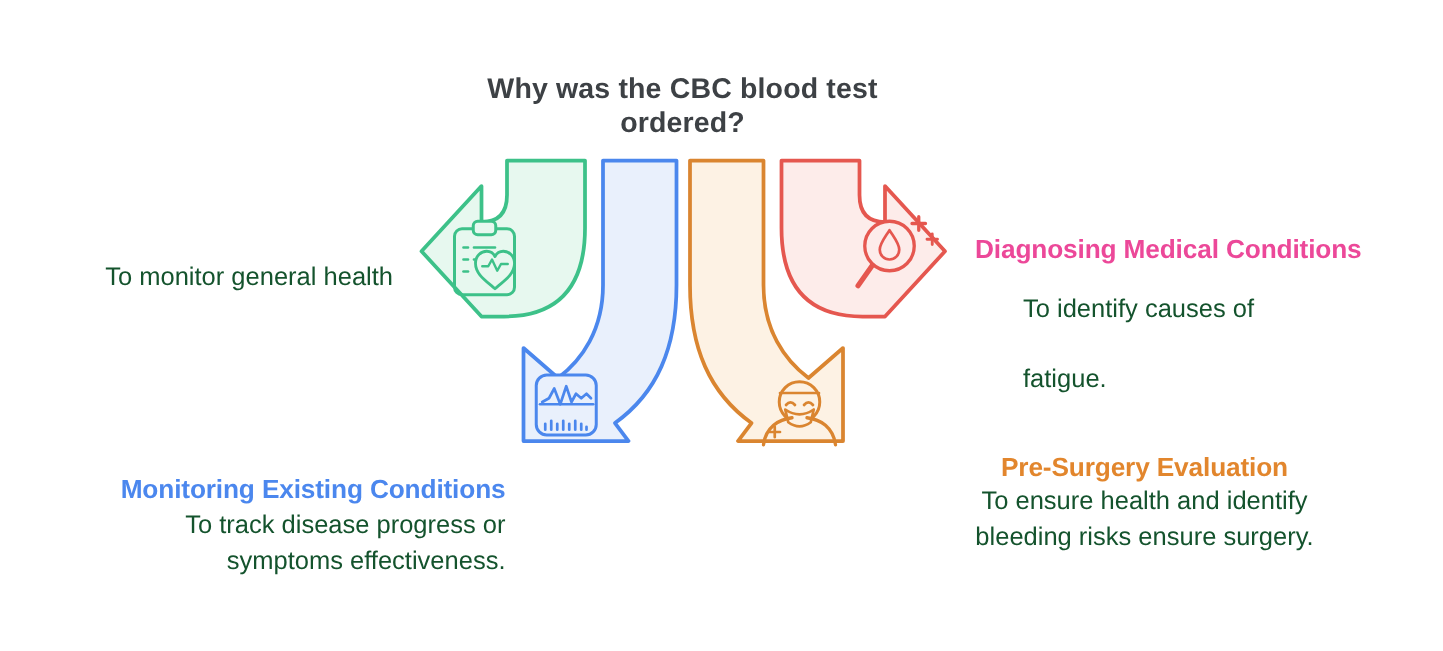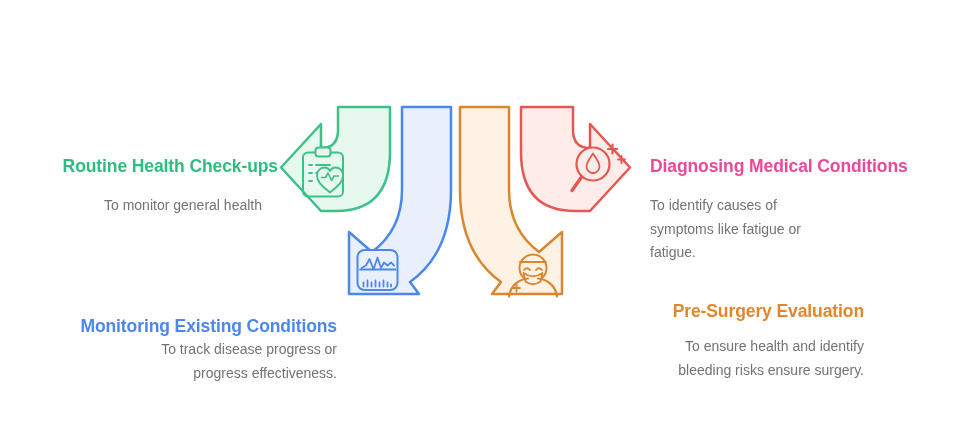--- a/index.html
+++ b/index.html
@@ -8,39 +8,43 @@
     font-family:"Liberation Sans",sans-serif;
   }
   .title{
     position:absolute;left:255px;top:48px;width:400px;text-align:center;
     font-size:19px;line-height:23px;font-weight:bold;color:#3d4145;letter-spacing:.1px;
   }
   .title .tl{display:block;}
   .arrows{position:absolute;left:0;top:0;}
   .block{position:absolute;}
   .heading{margin:0;font-size:17.5px;line-height:21px;font-weight:bold;letter-spacing:-.1px;}
-  .body{margin:0;font-size:14px;line-height:23.5px;color:#737373;}
+  .body{margin:0;font-size:17px;line-height:23.5px;color:#14532d;}
   .g{color:#2dbd81;}
   .b{color:#4b87ee;}
   .o{color:#e2862d;}
   .r{color:#ec4899;}
   .block-routine{left:10px;top:156px;width:268px;text-align:right;}
   .block-routine .body{margin-top:17px;padding-right:16px;}
   .block-diagnosing{left:650px;top:156px;width:300px;text-align:left;}
-  .block-diagnosing .body{margin-top:17px;}
+  .block-diagnosing .body{margin-top:17px;margin-left:32px;}
   .block-monitoring{left:30px;top:316px;width:307px;text-align:right;}
   .block-monitoring .body{margin-top:1px;}
-  .block-presurgery{left:554px;top:301px;width:310px;text-align:right;}
-  .block-presurgery .body{margin-top:13px;}
+  .block-presurgery{left:608px;top:301px;width:310px;text-align:center;}
+  .block-presurgery .body{}
 </style>
 </head>
 <body>
 
 <div class="canvas">
 
+  <div class="title">
+    <span class="tl">Why was the CBC blood test</span>
+    <span class="tl">ordered?</span>
+  </div>
 
   <svg class="arrows" width="962" height="434" viewBox="0 0 962 434" aria-hidden="true">
 
     <g>
       <path d="M390 107 L338 107 L338 130 Q338 148 321 148 L321 124 L281 167.5 L321 211 L336 211 Q390 211 390 152 Z" fill="#e7f8ef" stroke="#3dc189" stroke-width="2.5" stroke-linejoin="round"></path>
       <g stroke="#3dc189" fill="none" stroke-width="2" stroke-linecap="round" stroke-linejoin="round">
         <rect x="303" y="152.5" width="40" height="44" rx="5"></rect>
         <rect x="315.5" y="147.5" width="15" height="9" rx="3" fill="#e7f8ef"></rect>
         <path d="M309 165 h3 M316 165 h14" stroke-width="1.8"></path>
         <path d="M309 173 h3 M316 173 h9" stroke-width="1.8"></path>
@@ -78,41 +82,40 @@
         <circle cx="593" cy="164" r="16.5" fill="#fdecea"></circle>
         <path d="M581.5 177 L572 190.5" stroke-width="3.4"></path>
         <path d="M593 153.5 C589.5 159 586.5 162.5 586.5 166.5 A6.5 6.5 0 0 0 599.5 166.5 C599.5 162.5 596.5 159 593 153.5 Z" stroke-width="1.8"></path>
         <path d="M612.5 144.5 v9 M608 149 h9" stroke-width="2.2"></path>
         <path d="M621.5 156 v7 M618 159.5 h7" stroke-width="1.9"></path>
       </g>
     </g>
   </svg>
 
   <div class="block block-routine">
-    <h2 class="heading g">Routine Health Check-ups</h2>
     <p class="body">
       <span>To monitor general health</span><br>
       <br>
     </p>
   </div>
 
   <div class="block block-diagnosing">
     <h2 class="heading r">Diagnosing Medical Conditions</h2>
     <p class="body">
       <span>To identify causes of</span><br>
-      <span>symptoms like fatigue or</span><br>
+      <br>
       <span>fatigue.</span>
     </p>
   </div>
 
   <div class="block block-monitoring">
     <h2 class="heading b">Monitoring Existing Conditions</h2>
     <p class="body">
       <span>To track disease progress or</span><br>
-      <span>progress effectiveness.</span>
+      <span>symptoms effectiveness.</span>
     </p>
   </div>
 
   <div class="block block-presurgery">
     <h2 class="heading o">Pre-Surgery Evaluation</h2>
     <p class="body">
       <span>To ensure health and identify</span><br>
       <span>bleeding risks ensure surgery.</span>
     </p>
   </div>

